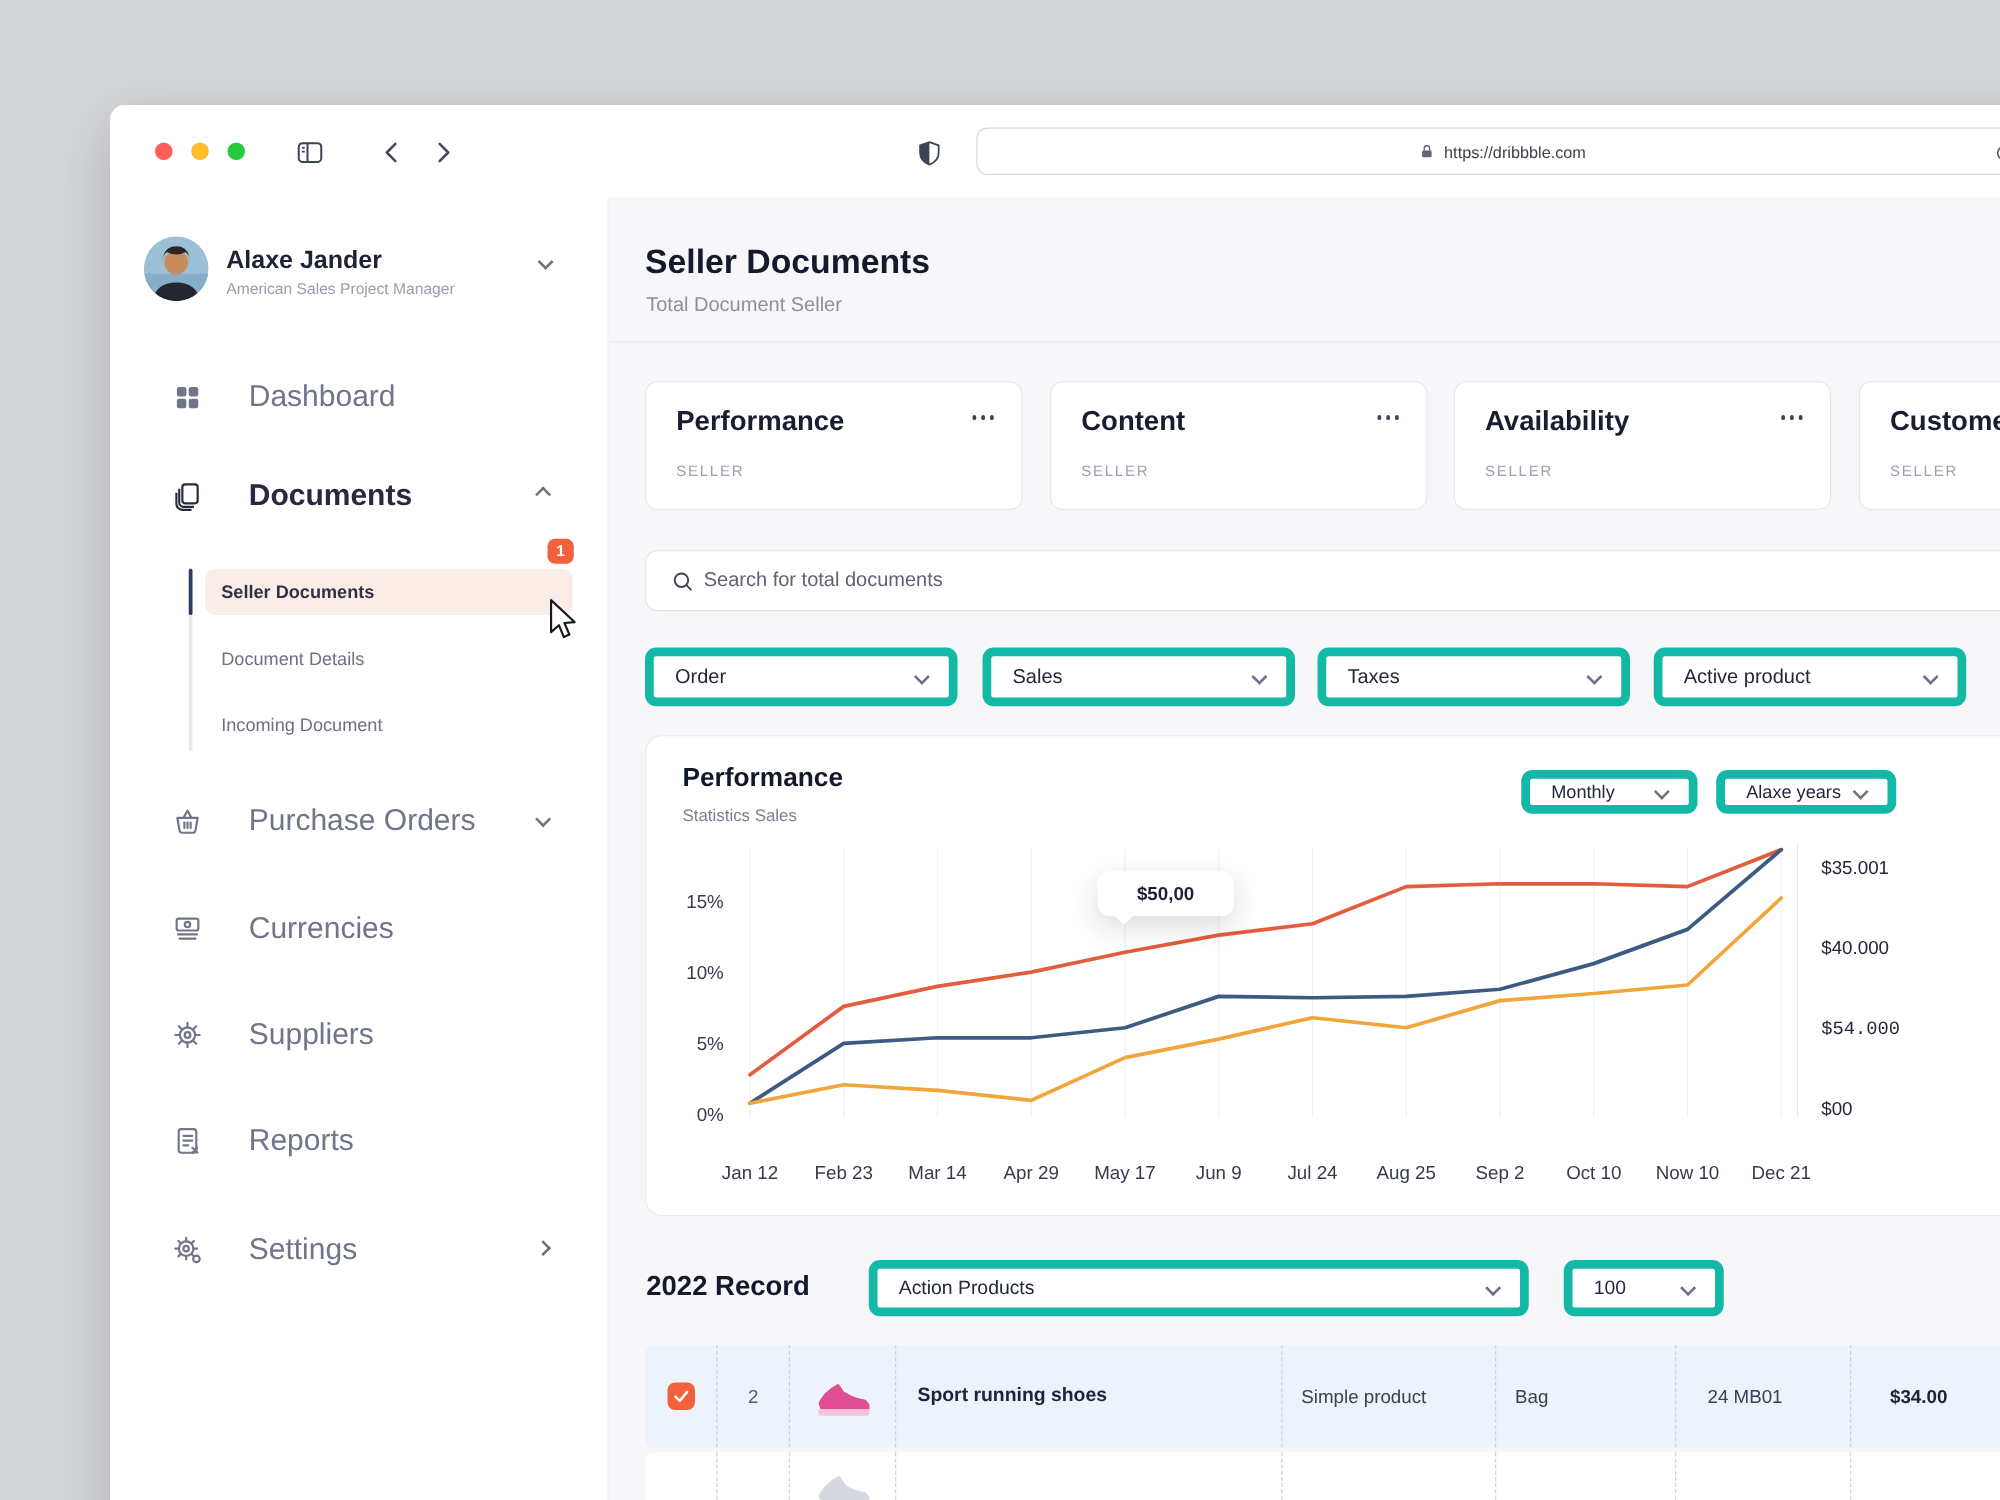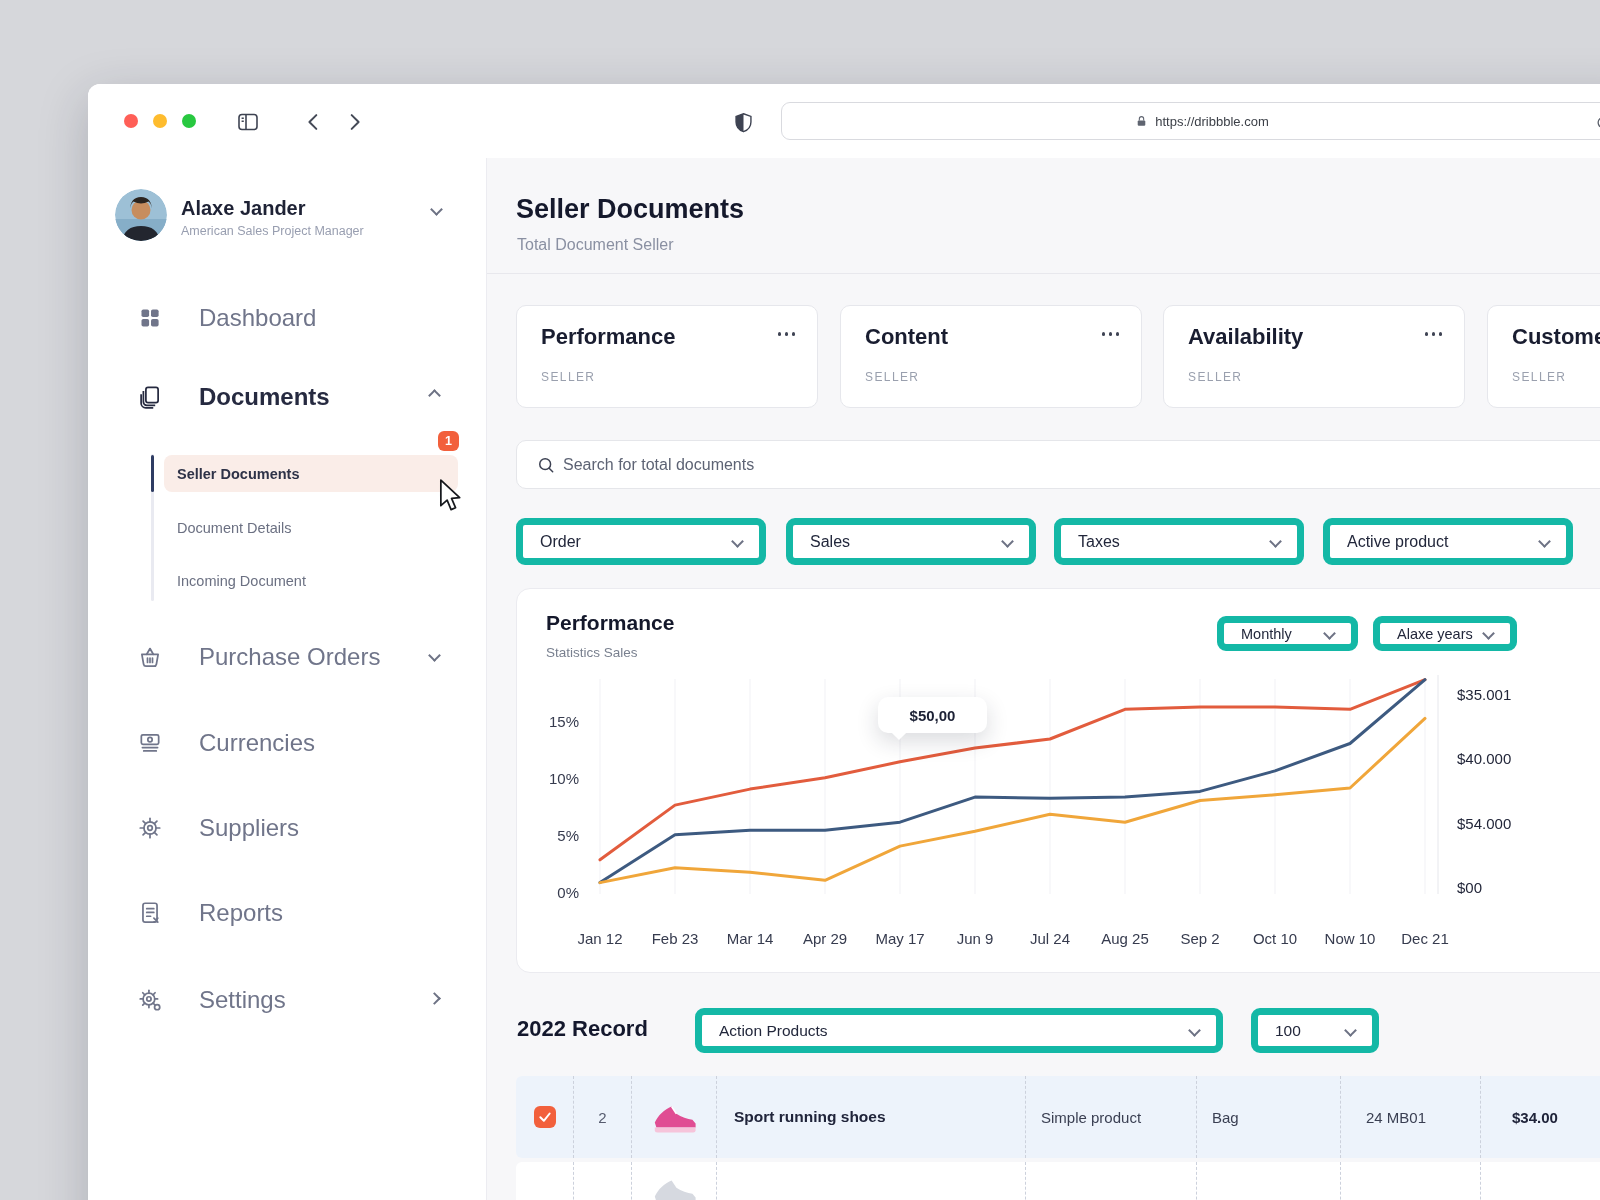--- a/index.html
+++ b/index.html
@@ -408,21 +408,21 @@
           <div class="xlab" style="left: 643px;">Sep 2</div>
           <div class="xlab" style="left: 718px;">Oct 10</div>
           <div class="xlab" style="left: 793px;">Now 10</div>
           <div class="xlab" style="left: 868px;">Dec 21</div>
           <div class="ylab" style="top: 124px;">15%</div>
           <div class="ylab" style="top: 181px;">10%</div>
           <div class="ylab" style="top: 238px;">5%</div>
           <div class="ylab" style="top: 295px;">0%</div>
           <div class="rlab" style="top: 97px;">$35.001</div>
           <div class="rlab" style="top: 161.4px;">$40.000</div>
-          <div class="rlab" style="top: 225.8px;">$54.000</div>
+          <div class="rlab" style="top: 225.8px; font-family: Liberation Mono, monospace;">$54.000</div>
           <div class="rlab" style="top: 290.2px;">$00</div>
         </div>
 
       <div class="rec-title">2022 Record</div>
       <div class="select rec-cat">
         <span>Action Products</span>
           <span class="chev down"></span>
       </div>
       <div class="select rec-count">
         <span>100</span>

